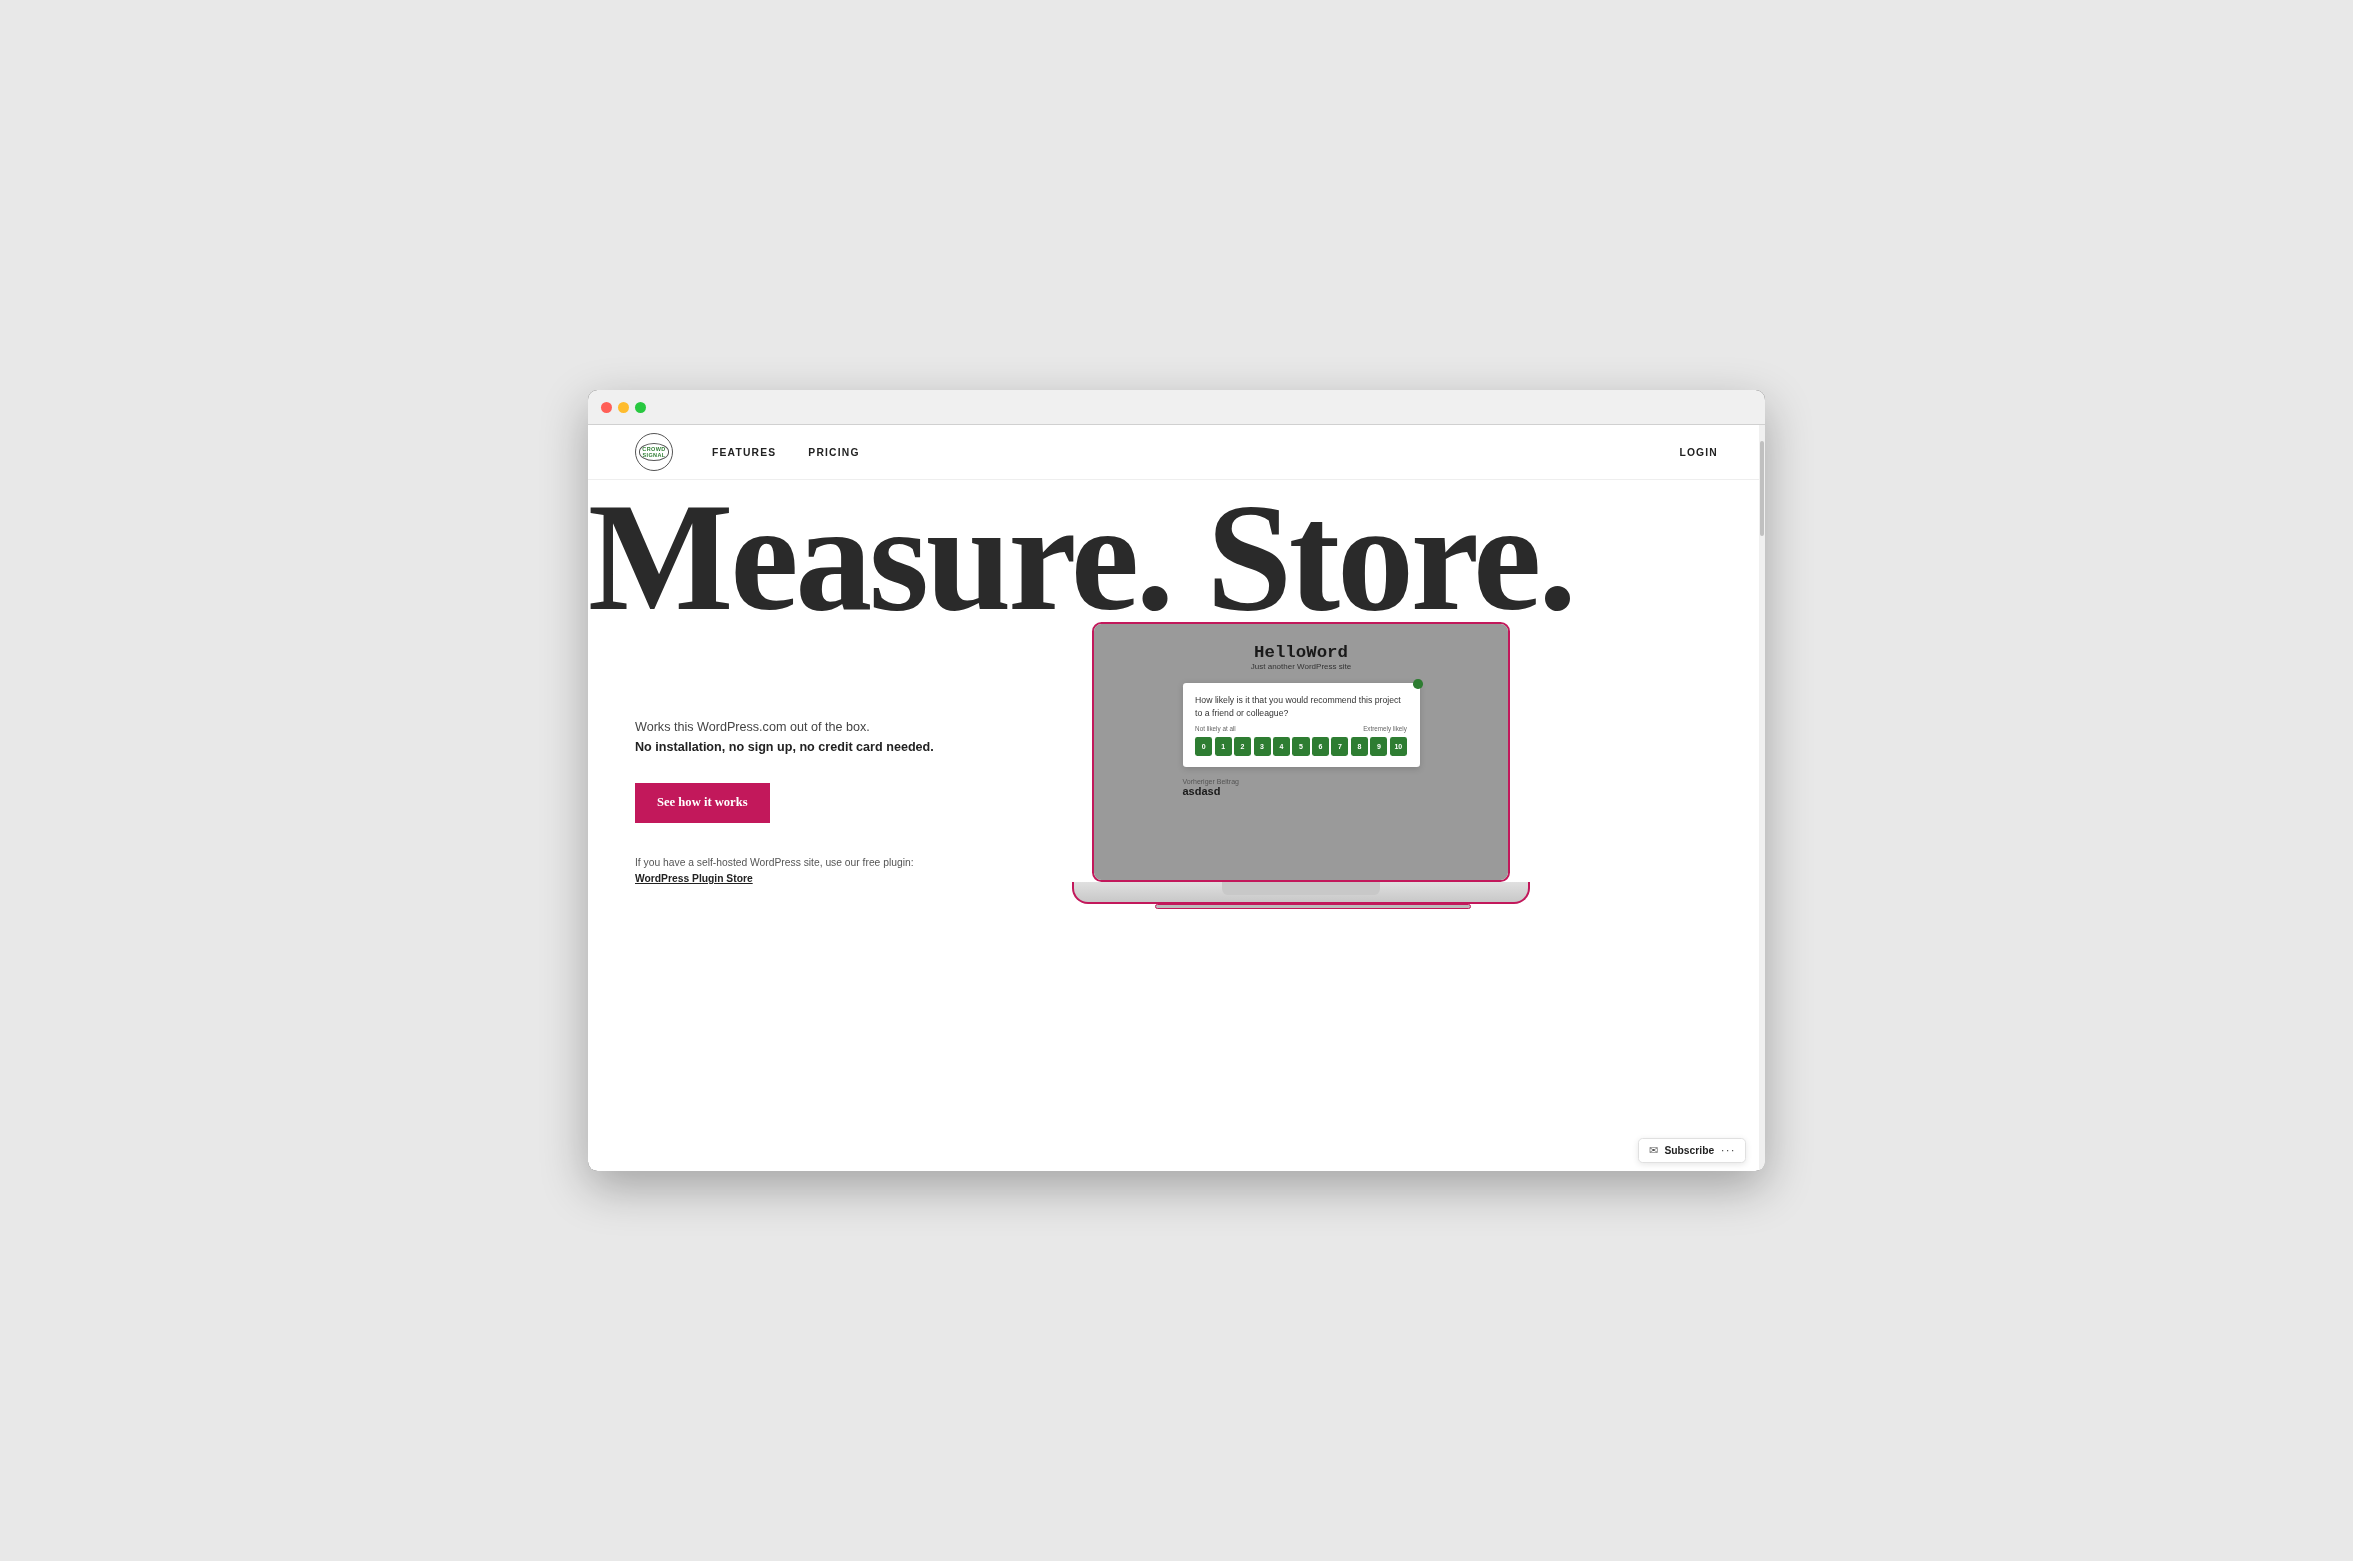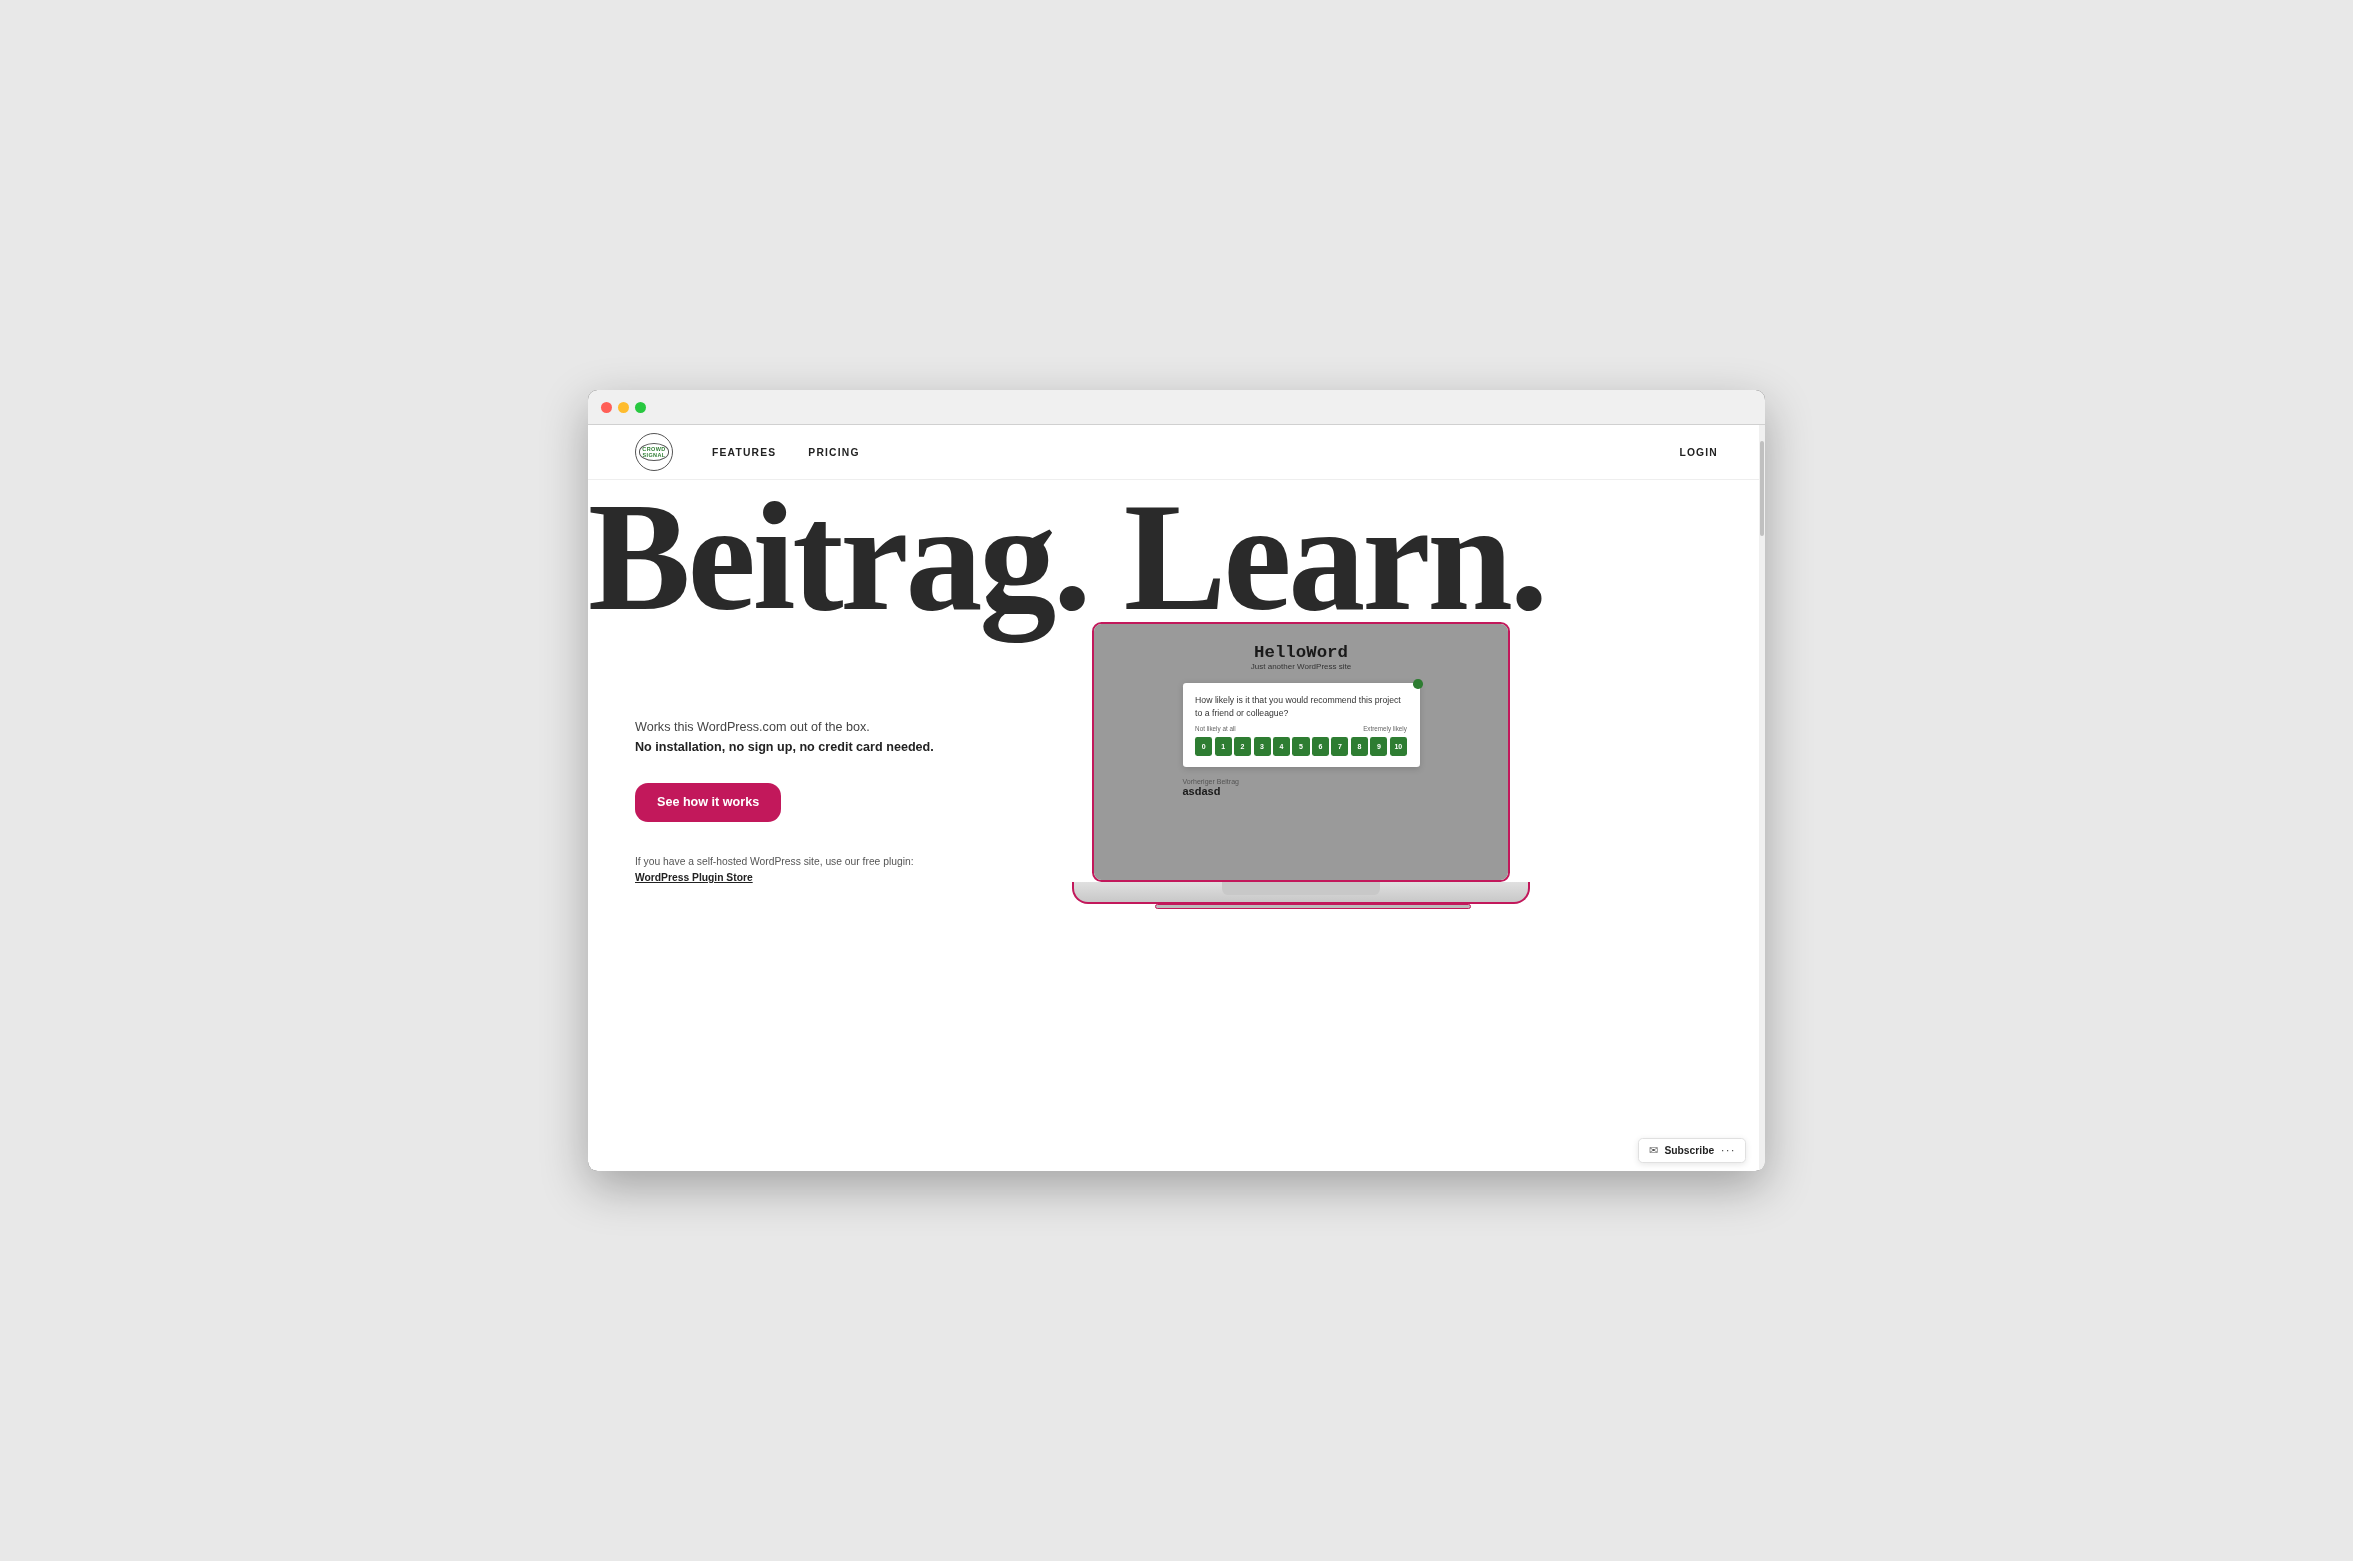--- a/index.html
+++ b/index.html
@@ -175,27 +175,28 @@
     .hero-description strong {
       color: #222;
       font-weight: 700;
     }
 
     .cta-button {
       display: inline-block;
       background: #c2185b;
       color: #fff;
       padding: 12.6px 22px;
-      border-radius: 13px;
+      border-radius: 0;
       font-size: 12.6px;
       font-weight: 600;
       cursor: pointer;
       margin-top: 19px;
       border: none;
       text-decoration: none;
+      font-family: Liberation Serif, serif;
     }
 
     .plugin-notice {
       margin-top: 32px;
       font-size: 10.3px;
       color: #555;
       line-height: 1.6;
     }
 
     .plugin-link {
@@ -413,21 +414,21 @@
       <div class="nav-links">
         <a class="nav-link">FEATURES</a>
         <a class="nav-link">PRICING</a>
       </div>
       <div class="nav-login">LOGIN</div>
     </nav>
 
     <div class="hero">
 
       <div class="hero-headline">
-        <span>Beitrag. Learn.</span>
+        <span>Measure. Store.</span>
       </div>
 
       <div class="hero-left">
         <div class="hero-content">
           <p class="hero-description">
             <span>Works this WordPress.com out of the box.</span><br>
             <strong>No installation, no sign up, no credit card needed.</strong>
           </p>
           <button class="cta-button">See how it works</button>
 

